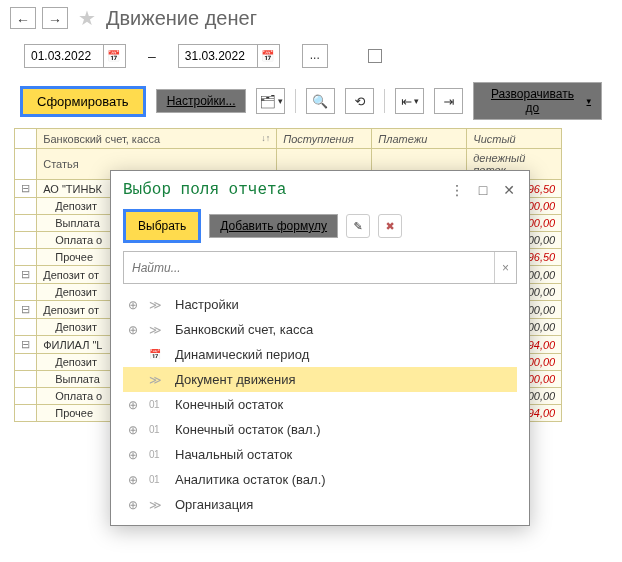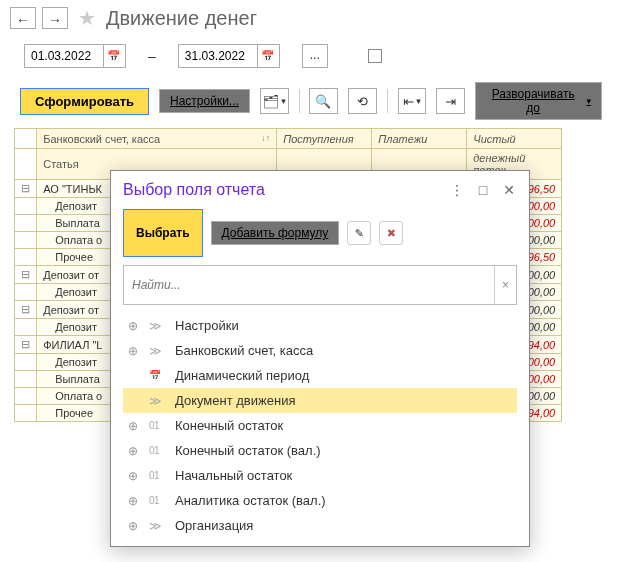--- a/index.html
+++ b/index.html
@@ -58,23 +58,23 @@
     text-align: center; line-height: 20px;
   }
   .checkbox { width: 14px; height: 14px; border: 1px solid #888; margin-left: 18px; margin-right:6px;}
   .checkbox-label { font-size: 12px; }
   .action-row {
     display: flex; align-items: center; gap: 10px;
     padding: 6px 20px 8px;
   }
   .btn-yellow {
     background: #ffdb4d;
-    border: 1px solid #3b82f6;
+    border: 3px solid #3b82f6;
     padding: 5px 14px;
-    font-weight: bold;
+    font-weight: normal;
     font-size: 13px;
     cursor: pointer;
   }
   .btn-plain {
     background: #737373;
     border: 1px solid #aaa;
     padding: 4px 10px;
     font-size: 12px;
     cursor: pointer;
     display:flex;align-items:center;gap:4px;text-decoration:underline;
@@ -124,35 +124,35 @@
     background: #fff;
     border: 1px solid #888;
     box-shadow: 0 4px 20px rgba(0,0,0,.25);
     z-index: 10;
     padding-bottom: 6px;
   }
   .modal-header {
     display:flex; align-items:center; justify-content:space-between;
     padding: 10px 12px 6px;
   }
-  .modal-title { font-size: 16px; color:#6d28d9; }
+  .modal-title { font-size: 16px; color:#15803d;font-family:Liberation Mono, monospace; }
   .modal-controls { display:flex; gap:10px; align-items:center;}
   .modal-ctrl { width:16px; height:16px; display:flex;align-items:center;justify-content:center; font-size:14px; color:#666; cursor:pointer;}
   .modal-toolbar {
     display:flex; gap:8px; padding: 4px 12px 8px; align-items:center;
   }
-  .modal-toolbar .btn-yellow { padding:16px 12px; font-size:12px;}
+  .modal-toolbar .btn-yellow { padding:7px 12px; font-size:12px;}
   .modal-toolbar .btn-plain { padding:4px 10px;}
   .circle-btn {
     width:24px;height:24px;border:1px solid #ccc;border-radius:3px;
     display:flex;align-items:center;justify-content:center;font-size:11px;
   }
   .search-row {
     margin: 0 12px 6px; display:flex;
-    border:1px solid #bbb; height:40px;
+    border:1px solid #bbb; height:33px;
   }
   .search-row input {
     flex:1;border:none;outline:none;padding:2px 8px;font-size:12px;
     font-style:italic;color:#888;
   }
   .search-clr { width:22px;display:flex;align-items:center;justify-content:center;border-left:1px solid #ccc;color:#888;}
   .field-list { padding: 2px 12px; }
   .field-row {
     display:flex;align-items:center;gap:10px;
     padding: 5px 4px;

